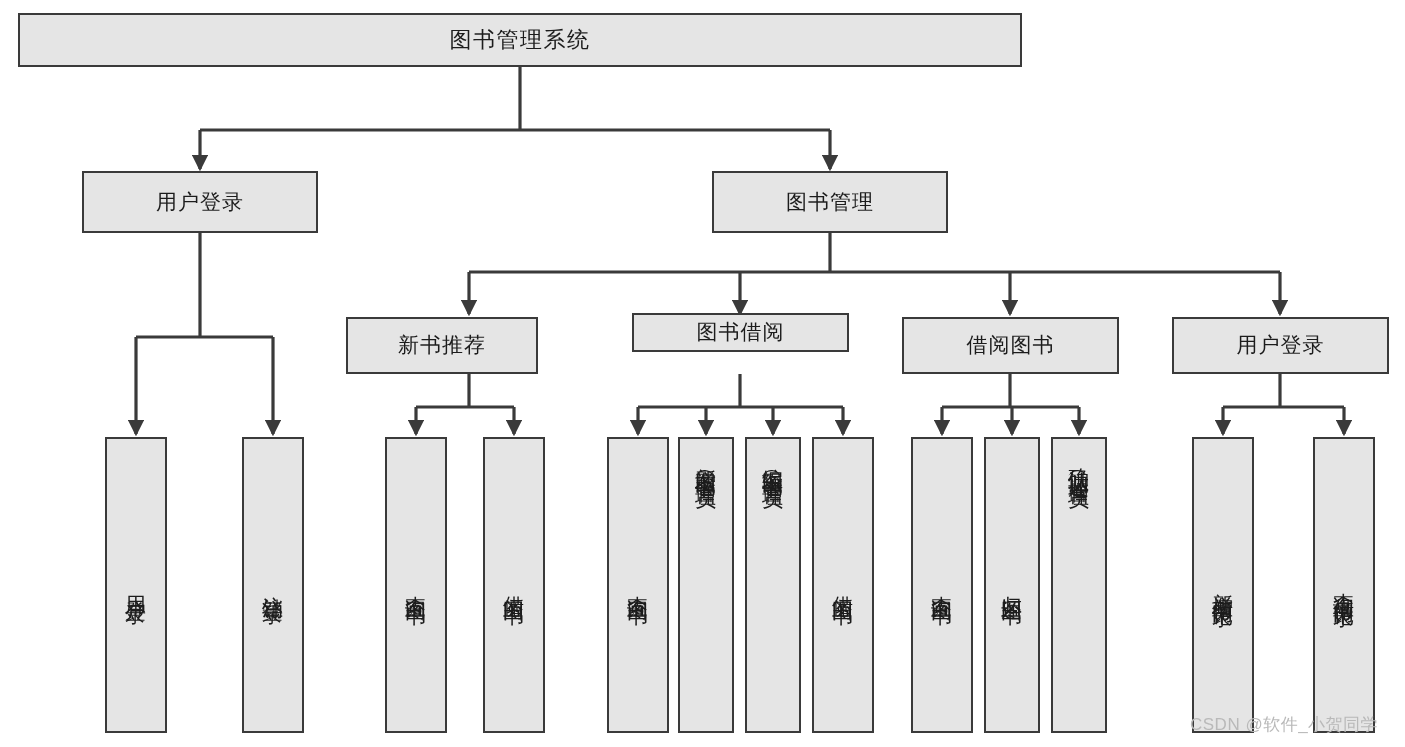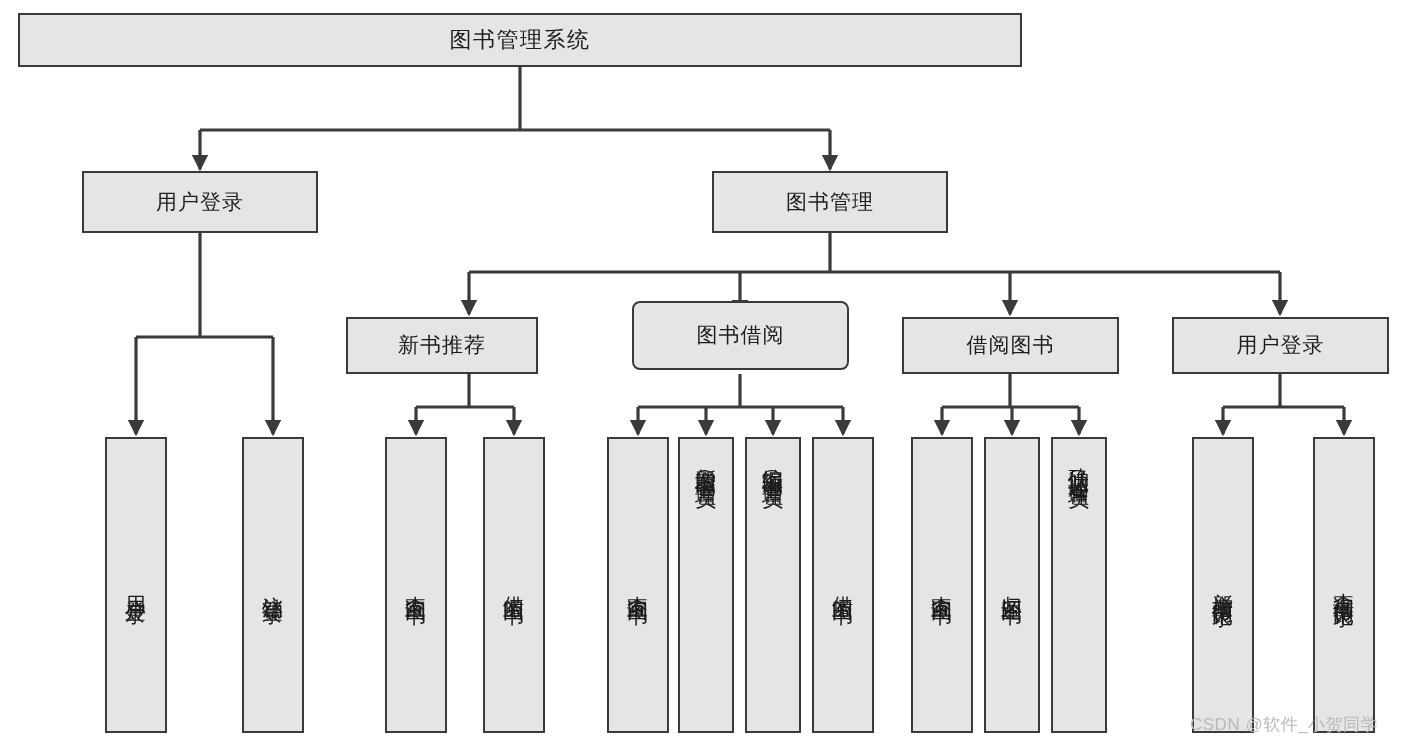--- a/index.html
+++ b/index.html
@@ -142,21 +142,21 @@
   </div>
 
   <div class="node horiz" style="left:712px;top:171px;width:236px;height:62px;">
     <span class="label">图书管理</span>
   </div>
 
   <div class="node horiz" style="left:346px;top:317px;width:192px;height:57px;">
     <span class="label">新书推荐</span>
   </div>
 
-  <div class="node horiz" style="left:632px;top:301px;width:217px;height:69px;border-radius:8px;">
+  <div class="node horiz" style="left:632px;top:313px;width:217px;height:39px;">
     <span class="label">图书借阅</span>
   </div>
 
   <div class="node horiz" style="left:902px;top:317px;width:217px;height:57px;">
     <span class="label">借阅图书</span>
   </div>
 
   <div class="node horiz" style="left:1172px;top:317px;width:217px;height:57px;">
     <span class="label">用户登录</span>
   </div>

